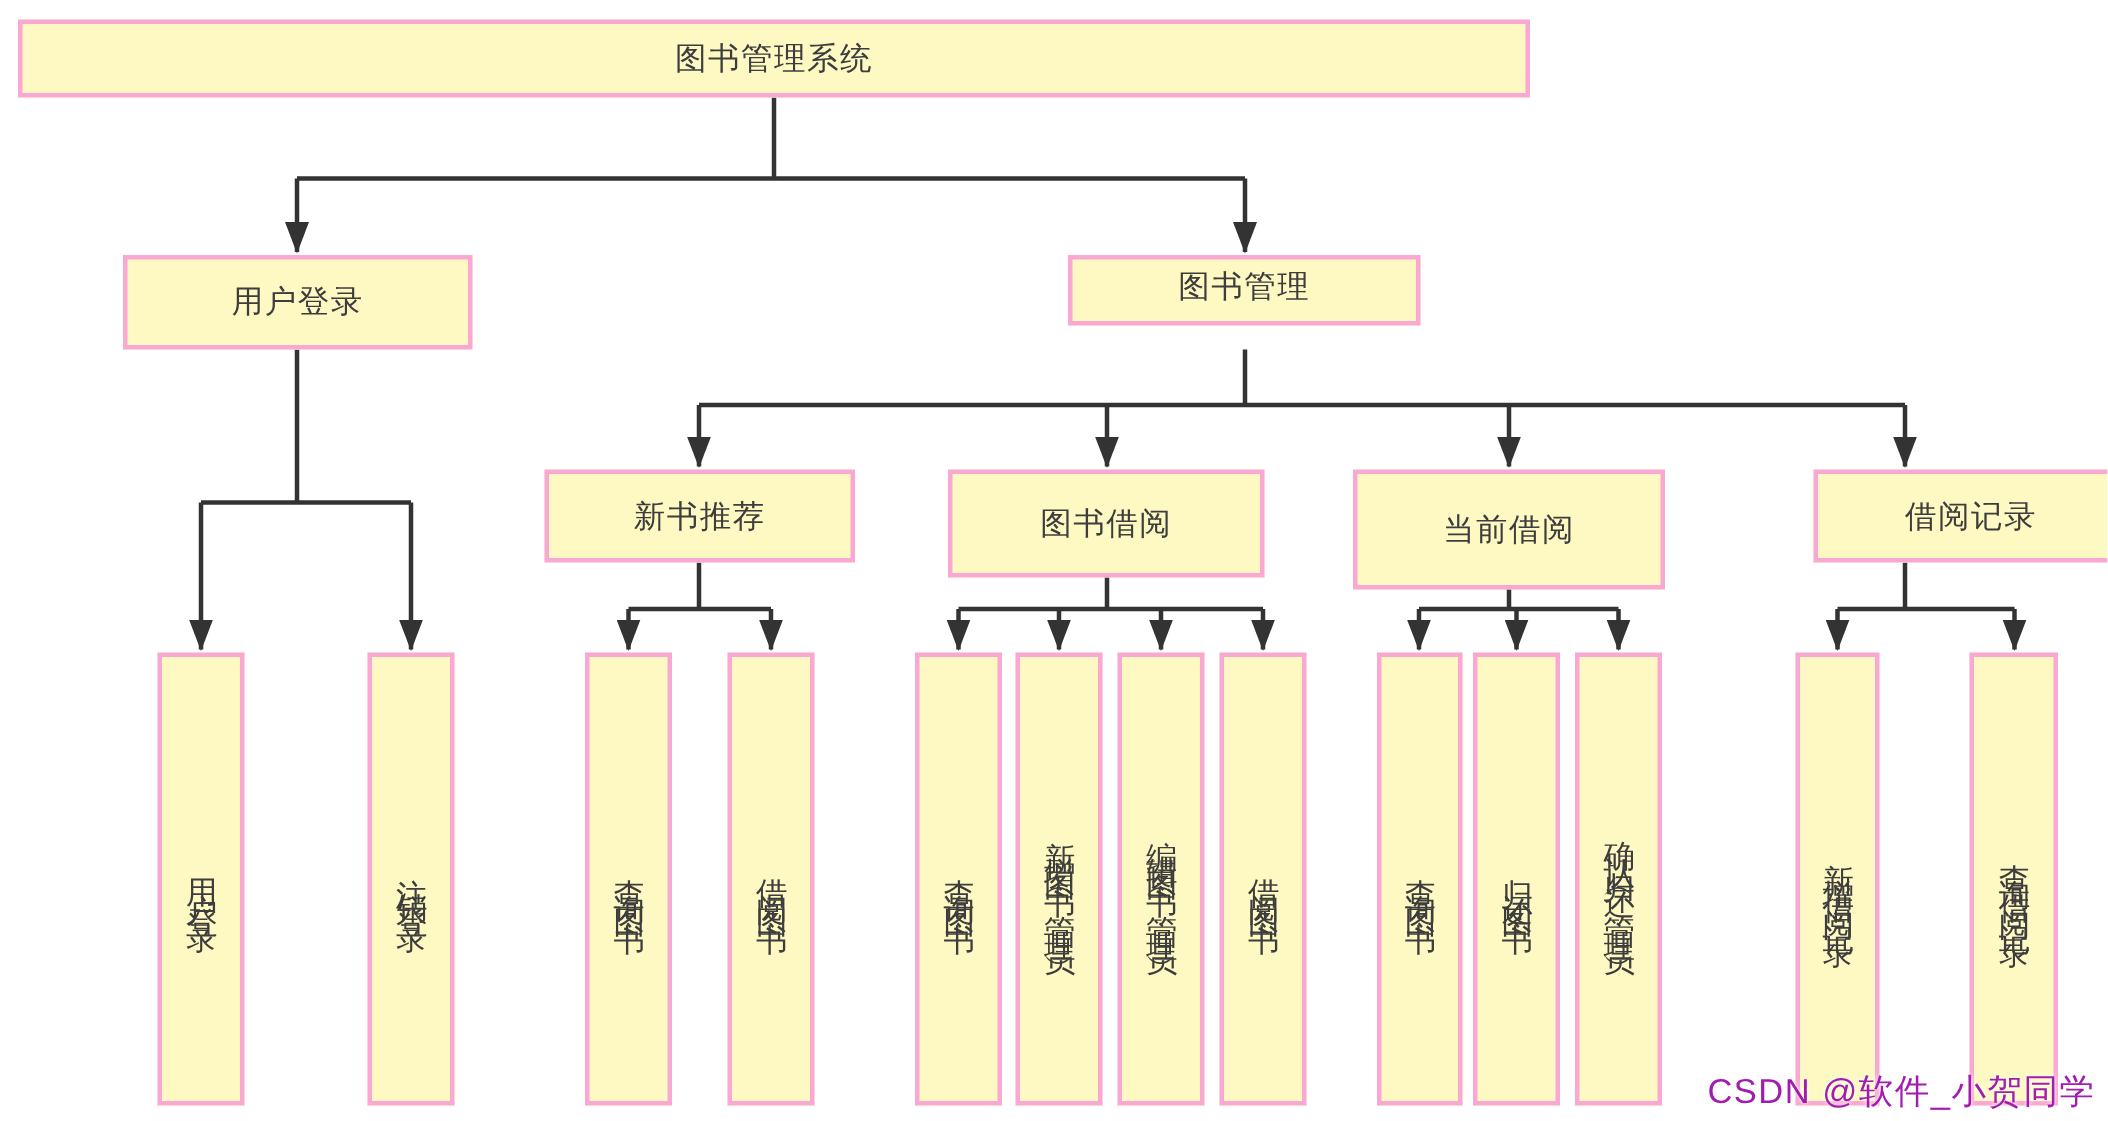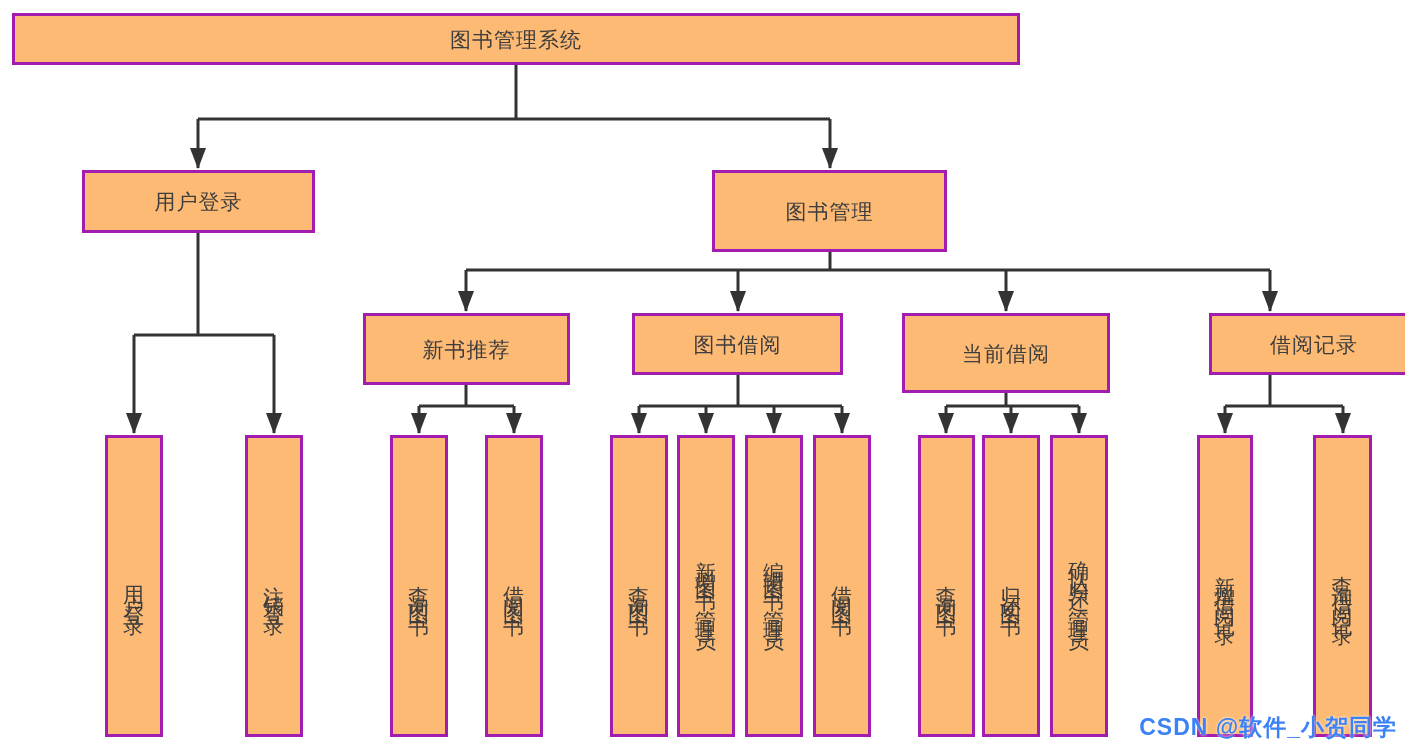--- a/index.html
+++ b/index.html
@@ -3,34 +3,34 @@
 <meta charset="utf-8">
 <style>
   html,body { margin:0; padding:0; background:#ffffff; }
   #stage {
     position:relative; width:1405px; height:747px; background:#ffffff;
     font-family:"Liberation Sans","DejaVu Sans",sans-serif; overflow:hidden;
   }
   #connectors { position:absolute; left:0; top:0; width:1405px; height:747px; }
   .node {
     position:absolute; box-sizing:border-box;
-    border:3px solid #a21caf; background:#fdba74;
+    border:3px solid #f9a8d4; background:#fef9c3;
     display:flex; align-items:center; justify-content:center;
     color:#3d3d3d; text-align:center;
   }
   .h { font-size:21px; letter-spacing:1px; line-height:1; }
   .v {
     writing-mode:vertical-rl; text-orientation:mixed;
     font-size:21px; letter-spacing:10px; line-height:1;
     padding-top:6px;
   }
   .watermark {
     position:absolute; right:8px; bottom:4px;
-    font-size:23px; color:#3b82f6; letter-spacing:1px;
-    text-shadow:0 0 3px #ffffff; z-index:5; white-space:nowrap;font-weight:bold;
+    font-size:23px; color:#a21caf; letter-spacing:1px;
+    text-shadow:0 0 3px #ffffff; z-index:5; white-space:nowrap;
   }
 </style>
 </head>
 <body>
 
 <div id="stage">
 
   <svg id="connectors" viewBox="0 0 1405 747" xmlns="http://www.w3.org/2000/svg">
     <defs>
       <marker id="arw" viewBox="0 0 21 16" markerWidth="21" markerHeight="16" refX="20" refY="8" orient="auto" markerUnits="userSpaceOnUse">
@@ -77,24 +77,24 @@
       <path d="M1270,375 V406"></path>
       <path d="M1225,406 H1343"></path>
       <path d="M1225,406 V433" marker-end="url(#arw)"></path>
       <path d="M1343,406 V433" marker-end="url(#arw)"></path>
     </g>
   </svg>
 
   <div class="node h" style="left:12px; top:13px; width:1008px; height:52px;">图书管理系统</div>
 
   <div class="node h" style="left:82px; top:170px; width:233px; height:63px;">用户登录</div>
-  <div class="node h" style="left:712px; top:170px; width:235px; height:82px;">图书管理</div>
+  <div class="node h" style="left:712px; top:170px; width:235px; height:47px;font-family:Liberation Mono, monospace;">图书管理</div>
 
-  <div class="node h" style="left:363px; top:313px; width:207px; height:72px;">新书推荐</div>
-  <div class="node h" style="left:632px; top:313px; width:211px; height:62px;">图书借阅</div>
+  <div class="node h" style="left:363px; top:313px; width:207px; height:62px;">新书推荐</div>
+  <div class="node h" style="left:632px; top:313px; width:211px; height:72px;">图书借阅</div>
   <div class="node h" style="left:902px; top:313px; width:208px; height:80px;">当前借阅</div>
   <div class="node h" style="left:1165px; top:313px; width:210px; height:62px;margin-left:44px;">借阅记录</div>
 
   <div class="node v" style="left:105px; top:435px; width:58px; height:302px;">用户登录</div>
   <div class="node v" style="left:245px; top:435px; width:58px; height:302px;">注销登录</div>
 
   <div class="node v" style="left:390px; top:435px; width:58px; height:302px;">查询图书</div>
   <div class="node v" style="left:485px; top:435px; width:58px; height:302px;">借阅图书</div>
 
   <div class="node v" style="left:610px; top:435px; width:58px; height:302px;">查询图书</div>

